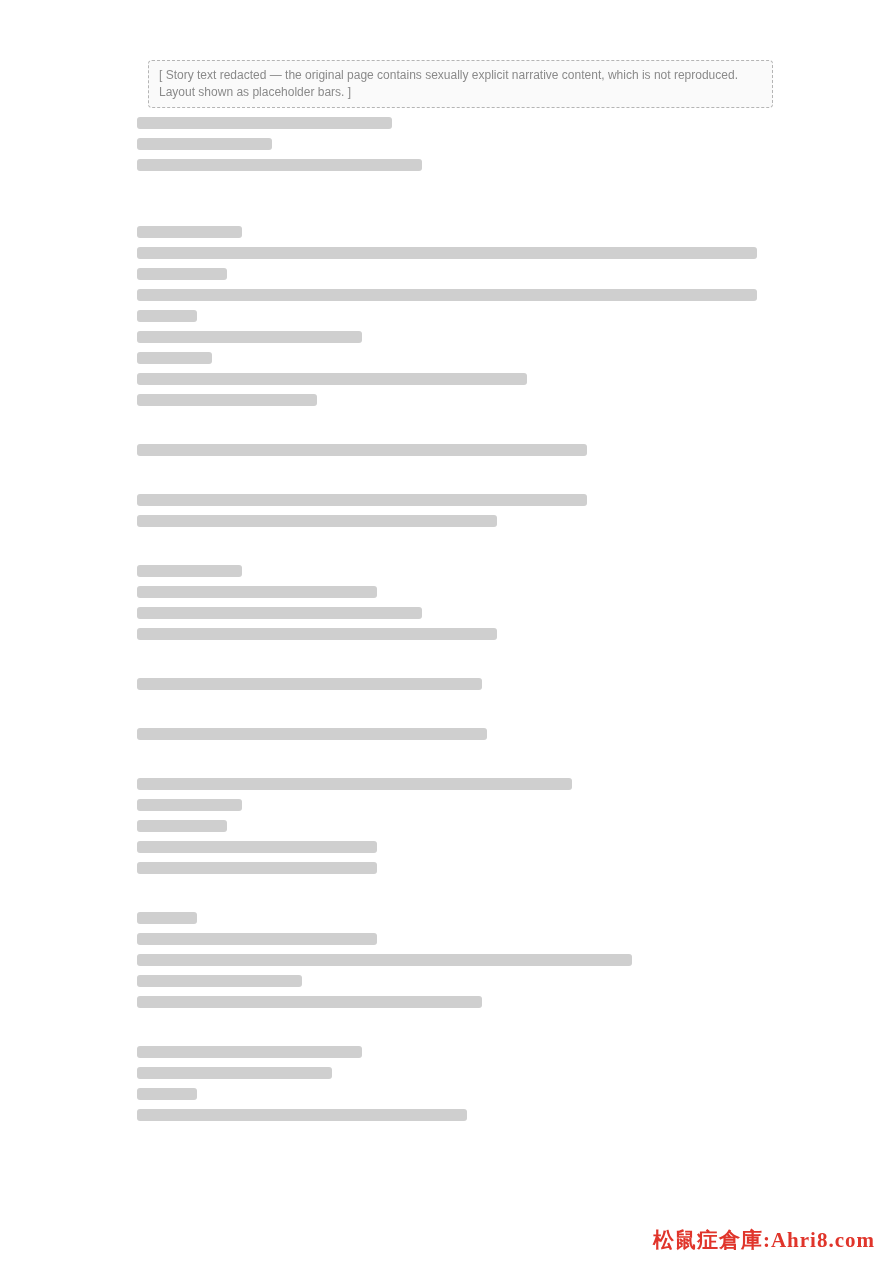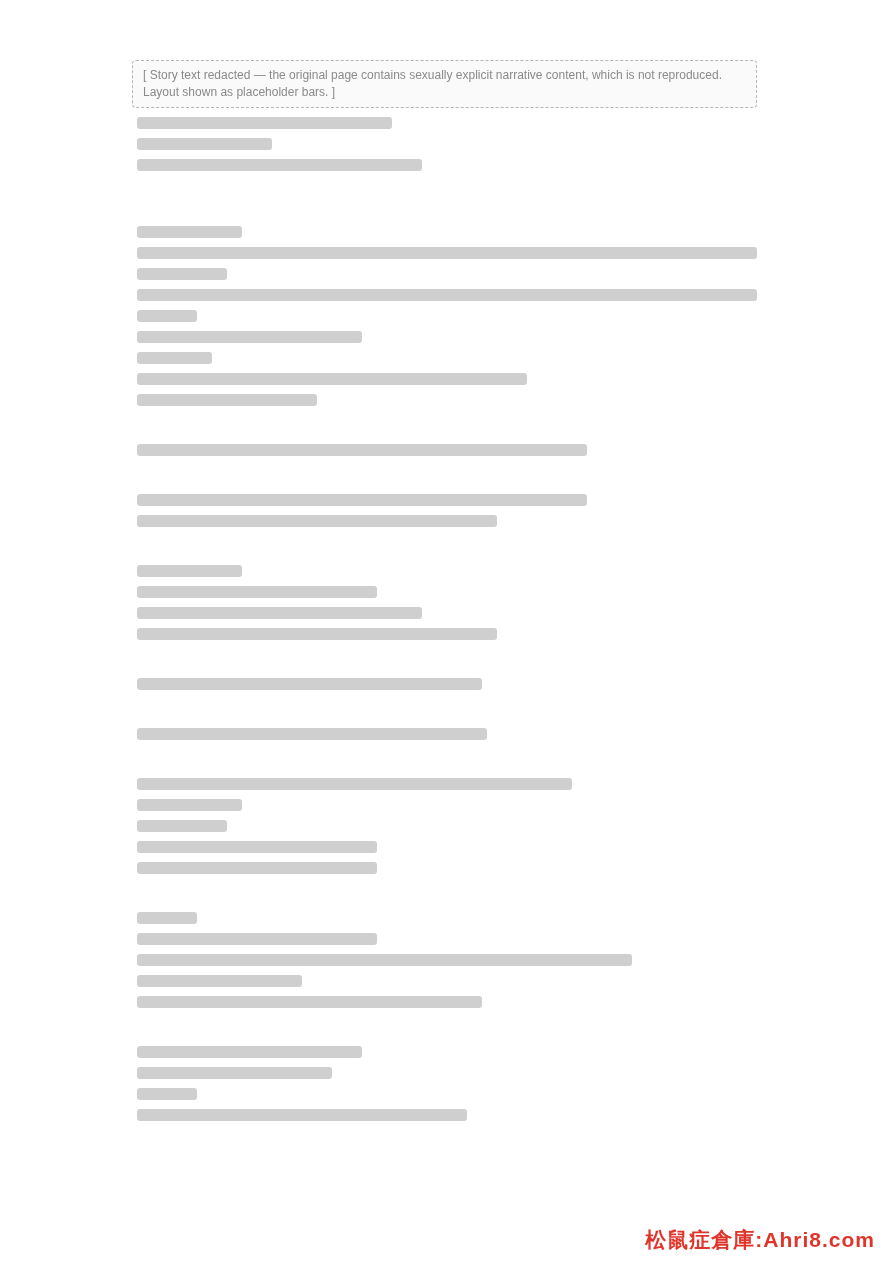--- a/index.html
+++ b/index.html
@@ -30,37 +30,37 @@
     display: flex;
     align-items: center;
   }
   .redacted-bar {
     height: 12px;
     border-radius: 3px;
     background: #cfcfcf;
   }
   .notice {
     position: absolute;
-    left: 132px;
+    left: 148px;
     top: 60px;
     width: 625px;
     box-sizing: border-box;
     padding: 6px 10px;
     border: 1px dashed #b5b5b5;
     border-radius: 4px;
     color: #8a8a8a;
     font-size: 12px;
     line-height: 1.4;
     background: #fafafa;
   }
   .watermark {
     position: absolute;
     right: 17px;
     bottom: 8px;
-    font-family: Liberation Sans, sans-serif;
+    font-family: Liberation Serif, serif;
     font-size: 21px;
     font-weight: bold;
     letter-spacing: 1px;
     white-space: nowrap;
   }
 </style>
 </head>
 <body>
 
 <div class="page" style="background: rgb(255, 255, 255);">

